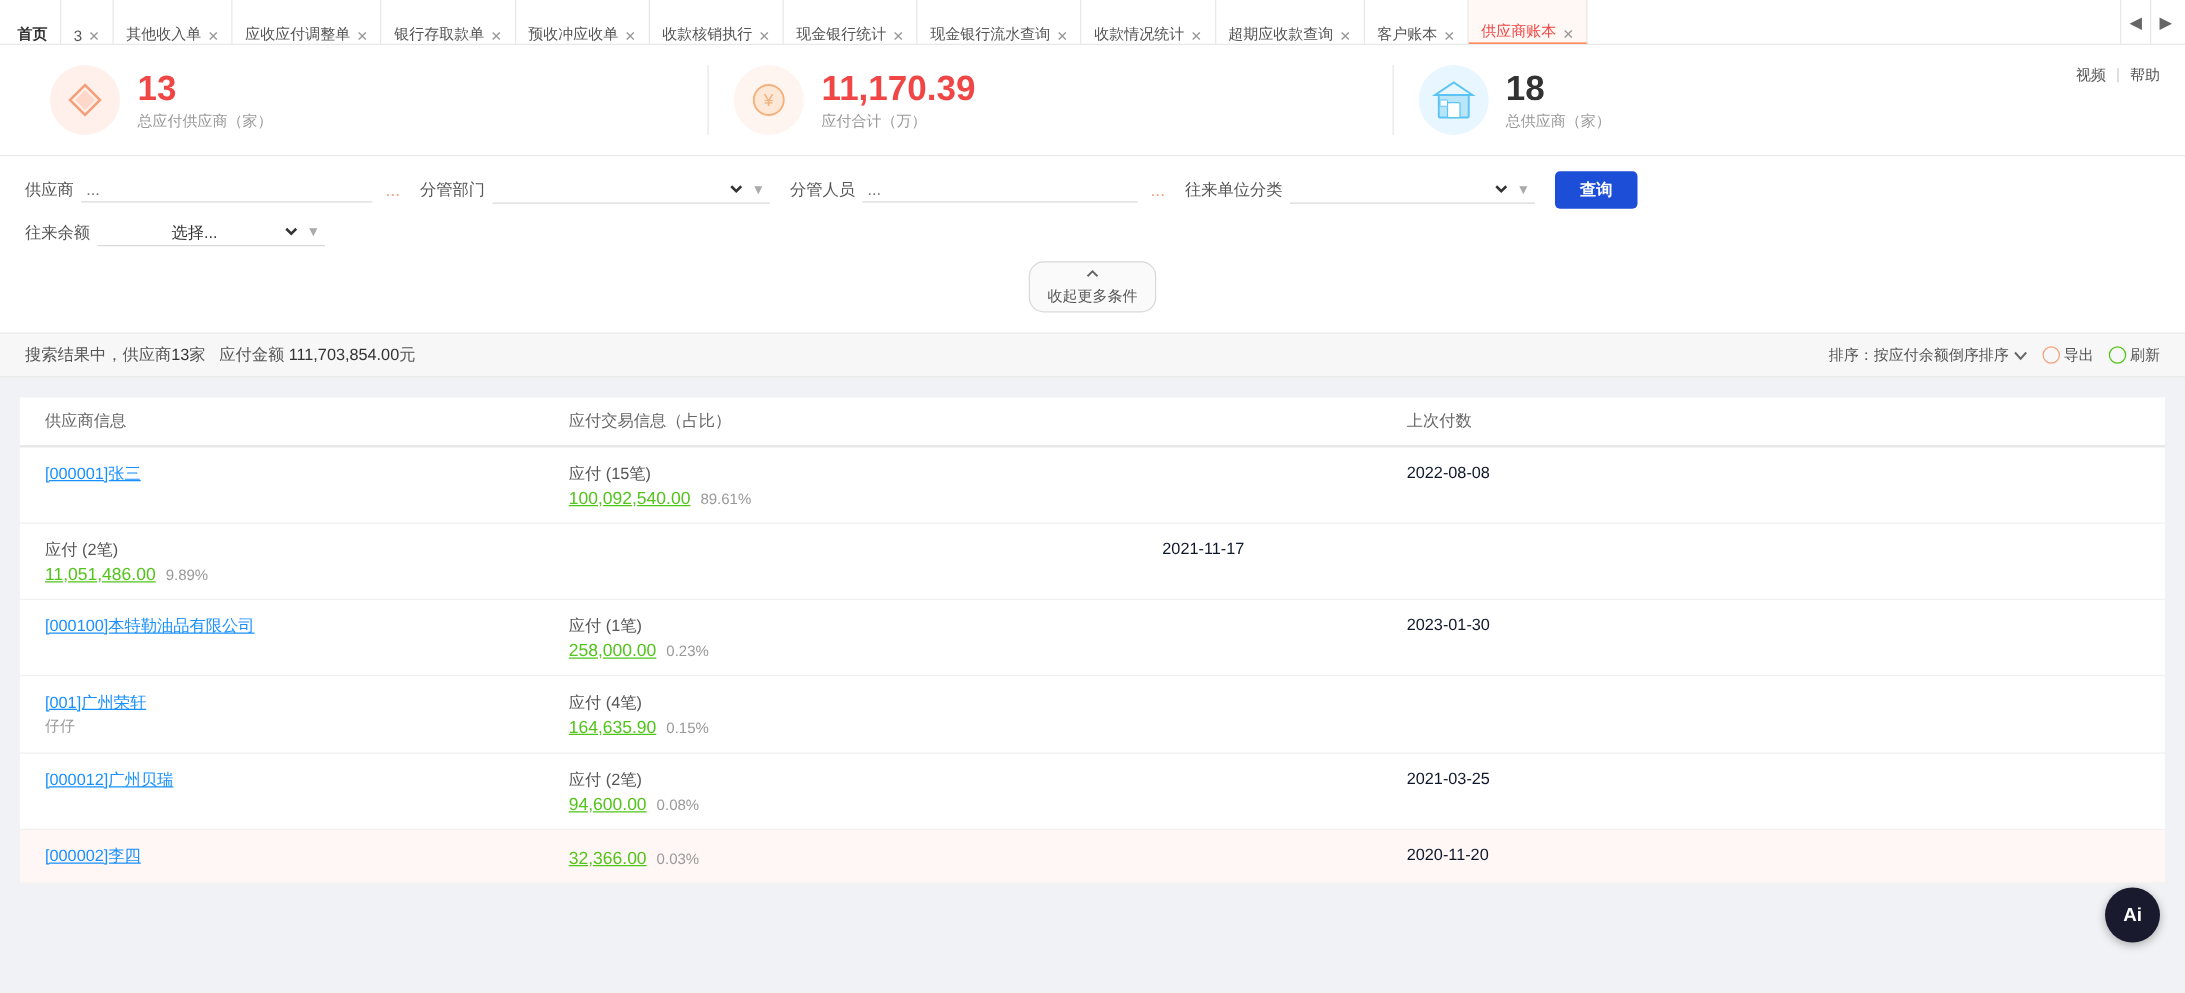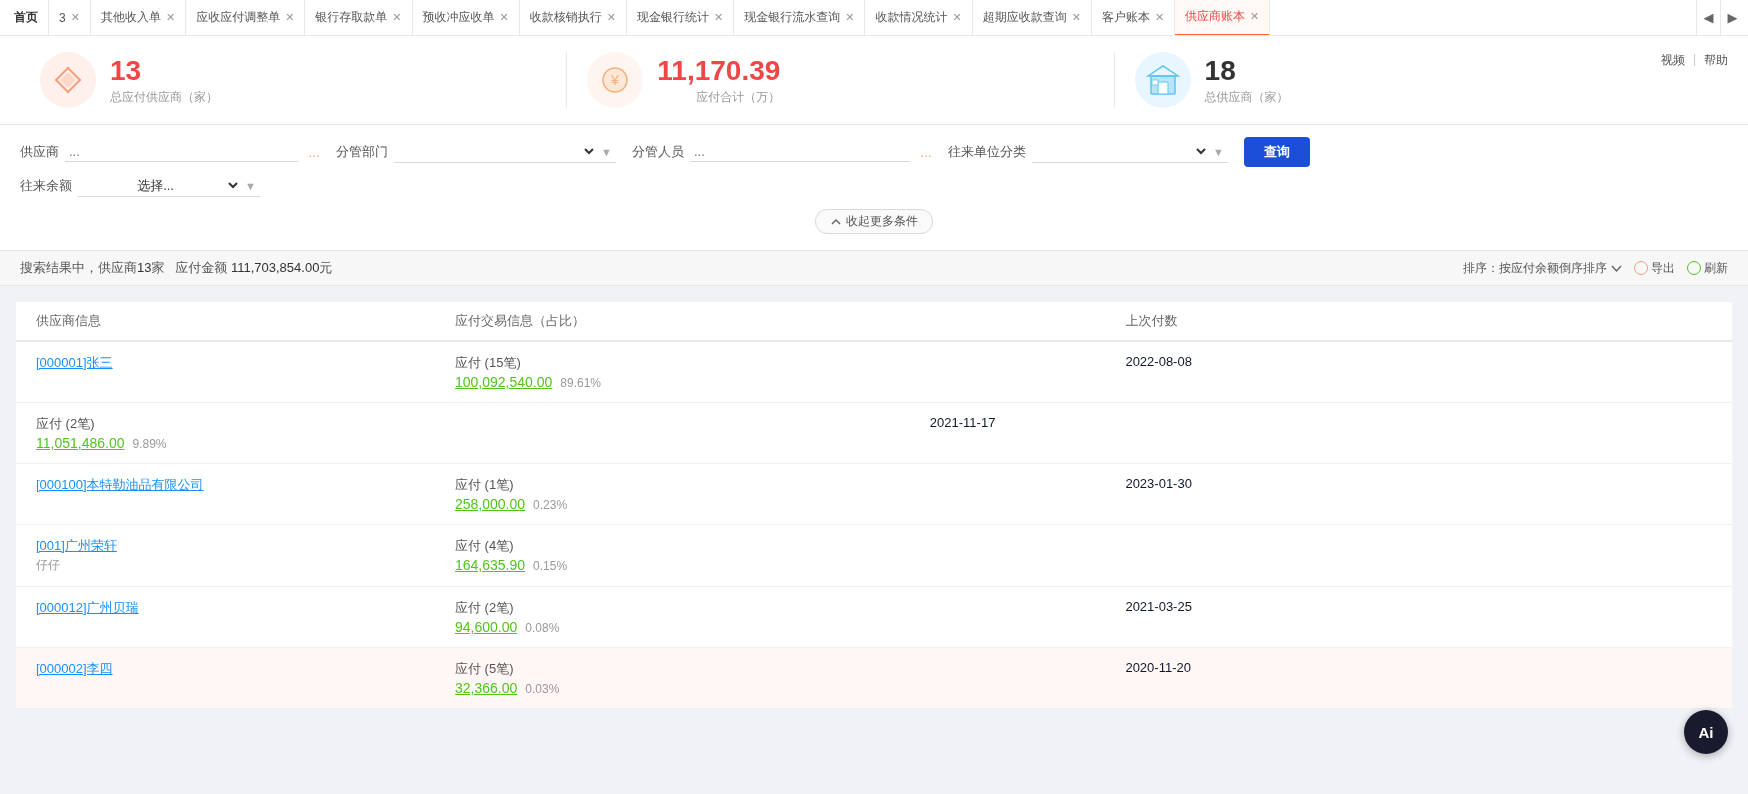--- a/index.html
+++ b/index.html
@@ -10,21 +10,21 @@
       display: flex;
       align-items: center;
       background: #fff;
       border-bottom: 1px solid #e8e8e8;
       height: 36px;
       padding: 0 4px;
       overflow: hidden;
     }
     .nav-tab {
       display: inline-flex;
-      align-items: center;
+      align-items: flex-end;
       padding: 0 10px;
       height: 36px;
       font-size: 12px;
       color: #555;
       white-space: nowrap;
       border-right: 1px solid #e8e8e8;
       cursor: pointer;
       flex-shrink: 0;
     }
     .nav-tab .close-btn {
@@ -84,21 +84,20 @@
     .summary-info .big-num {
       font-size: 28px;
       font-weight: bold;
       color: #f04646;
       line-height: 1.2;
     }
     .summary-info .label {
       font-size: 12px;
       color: #999;
       margin-top: 2px;
-      text-align: right;
     }
     .top-right-links {
       margin-left: auto;
       display: flex;
       align-items: flex-start;
       gap: 8px;
       font-size: 12px;
       color: #555;
       flex-shrink: 0;
       align-self: flex-start;
@@ -180,20 +179,21 @@
       display: inline-flex;
       align-items: center;
       gap: 4px;
       font-size: 12px;
       color: #555;
       cursor: pointer;
       border: 1px solid #d9d9d9;
       padding: 3px 14px;
       border-radius: 12px;
       background: #fafafa;
+      flex-direction: column;
     }
 
     
     .result-bar {
       display: flex;
       align-items: center;
       justify-content: space-between;
       background: #f7f7f7;
       padding: 8px 20px;
       border-bottom: 1px solid #e8e8e8;
@@ -595,21 +595,20 @@
         <span class="last-pay-date">2021-03-25</span>
       </div>
       <div class="col-extra"></div>
     </div>
 
     <div class="table-row highlighted">
       <div class="col-supplier">
         <a class="supplier-link">[000002]李四</a>
       </div>
       <div class="col-transaction">
-        <div class="tx-label">应付 (5笔)</div>
         <div class="tx-row">
           <span class="tx-amount">32,366.00</span>
           <span class="tx-percent">0.03%</span>
         </div>
       </div>
       <div class="col-lastpay">
         <span class="last-pay-date">2020-11-20</span>
       </div>
       <div class="col-extra"></div>
     </div>

